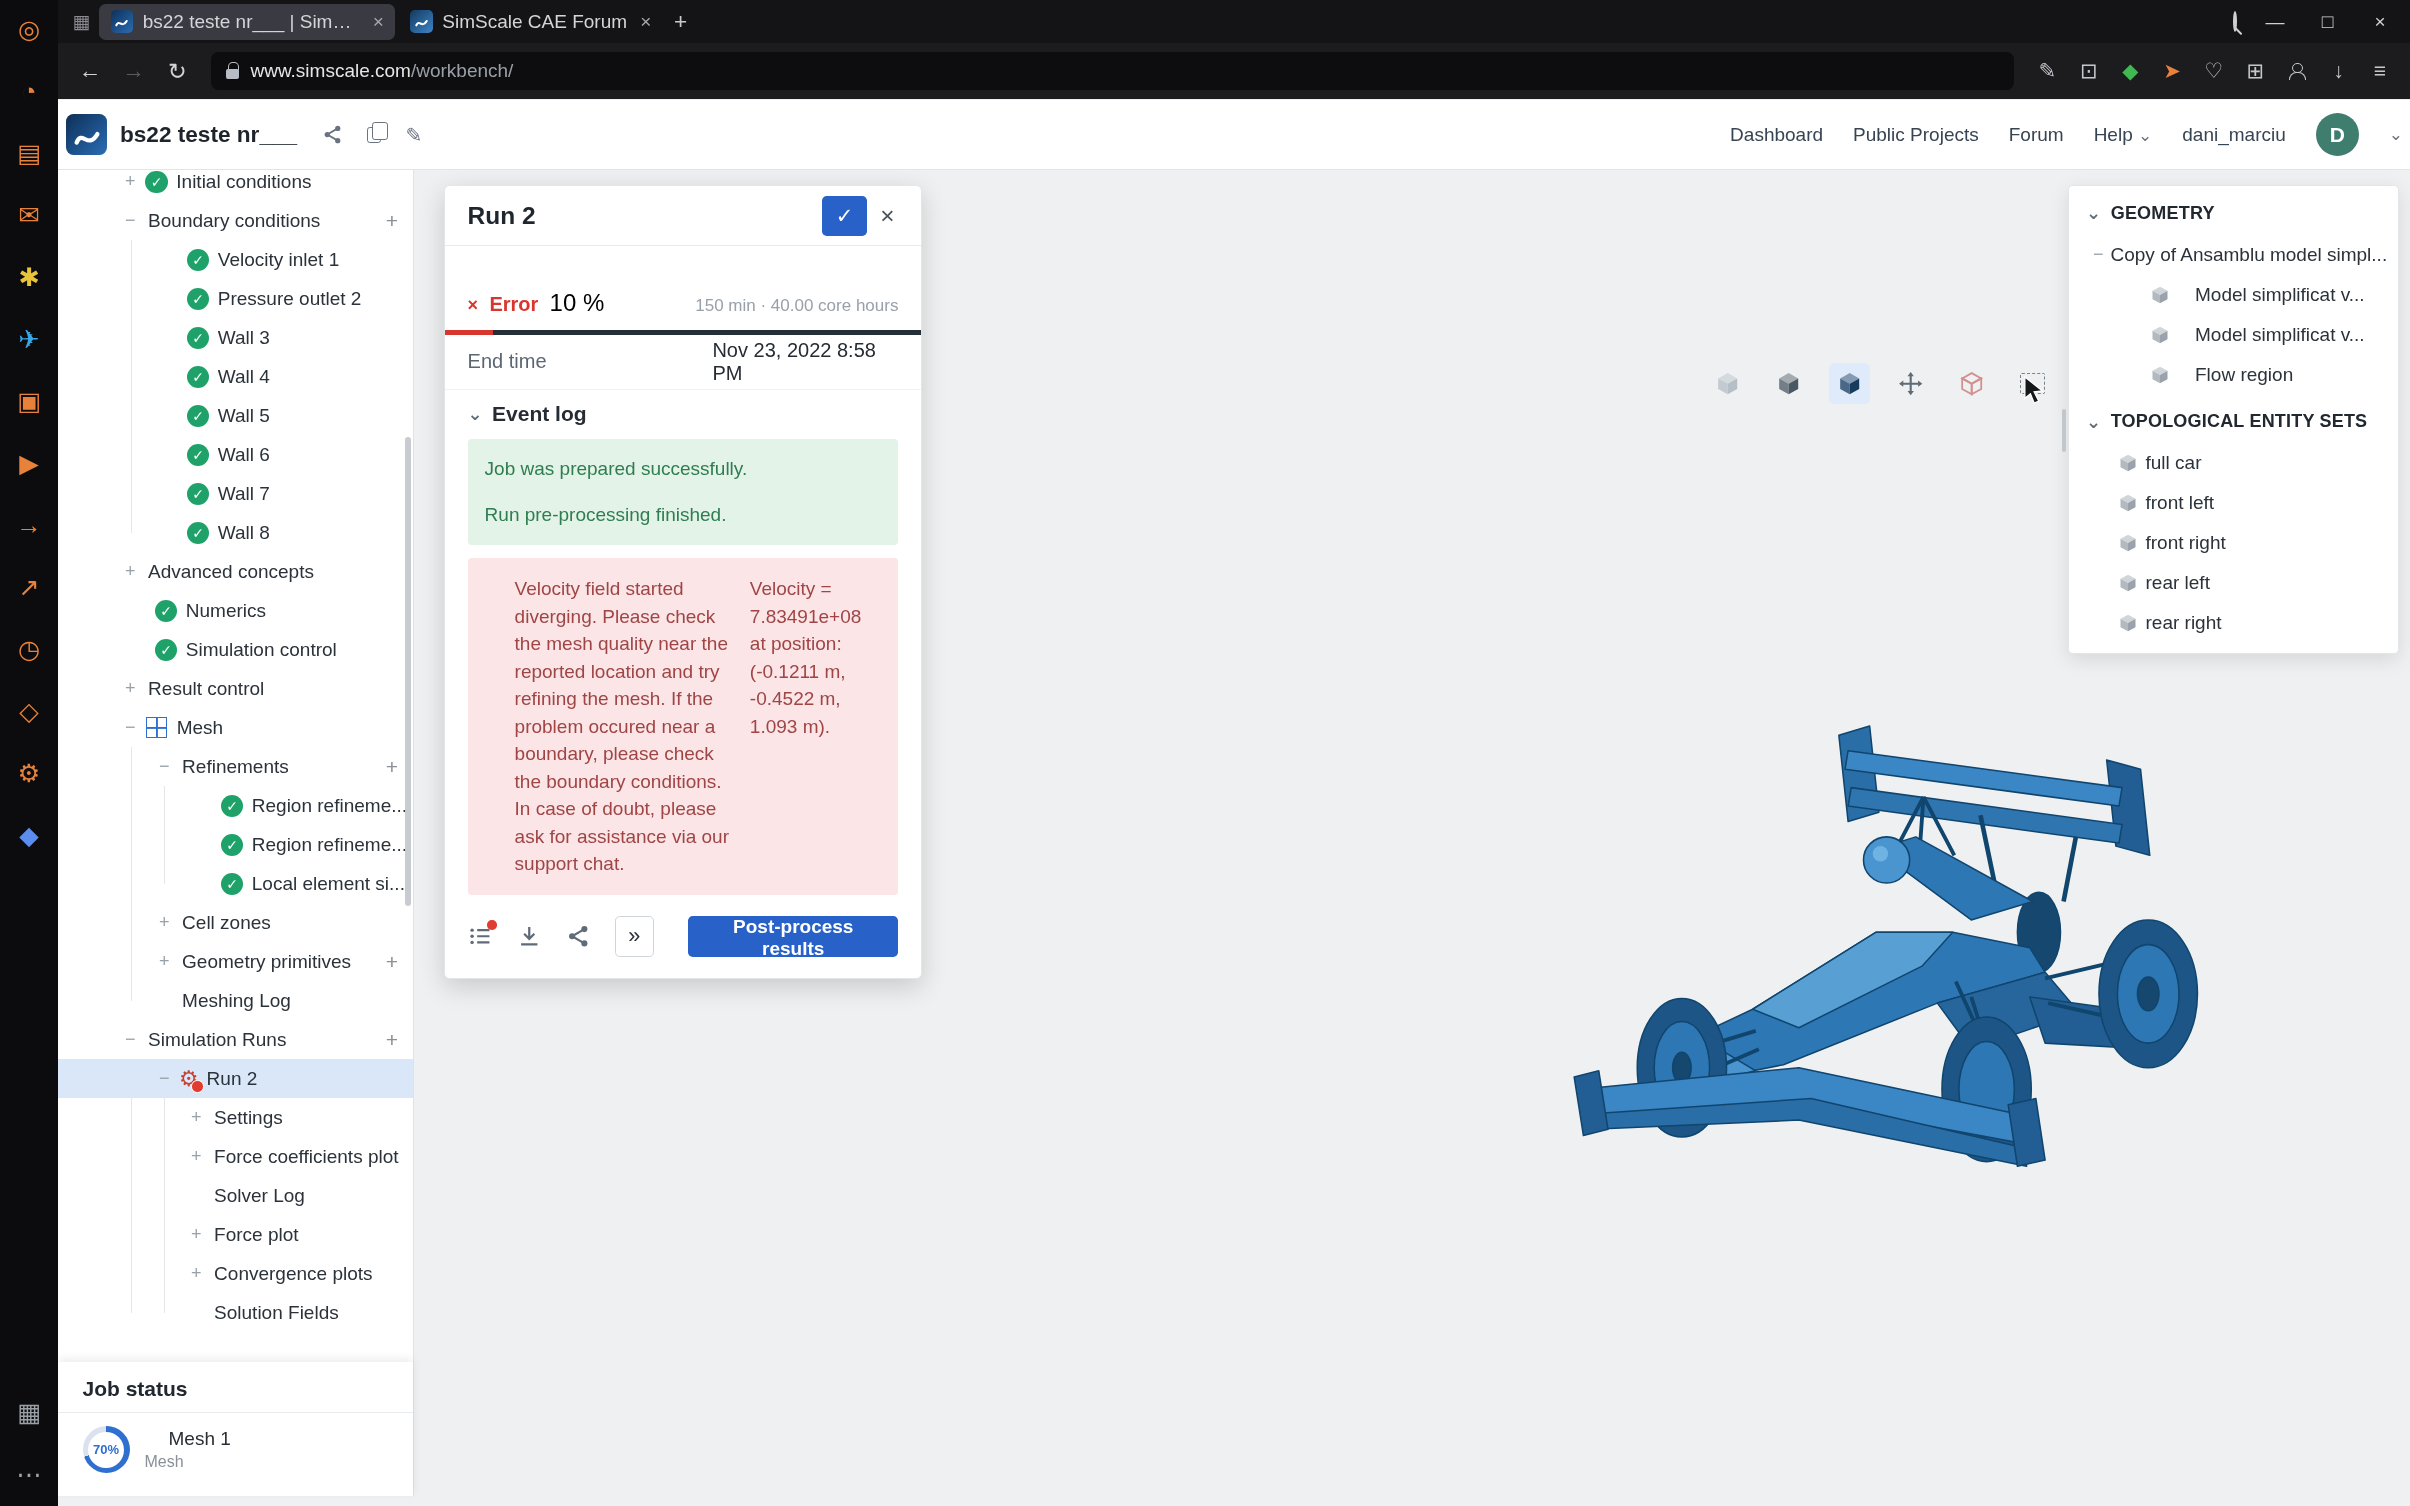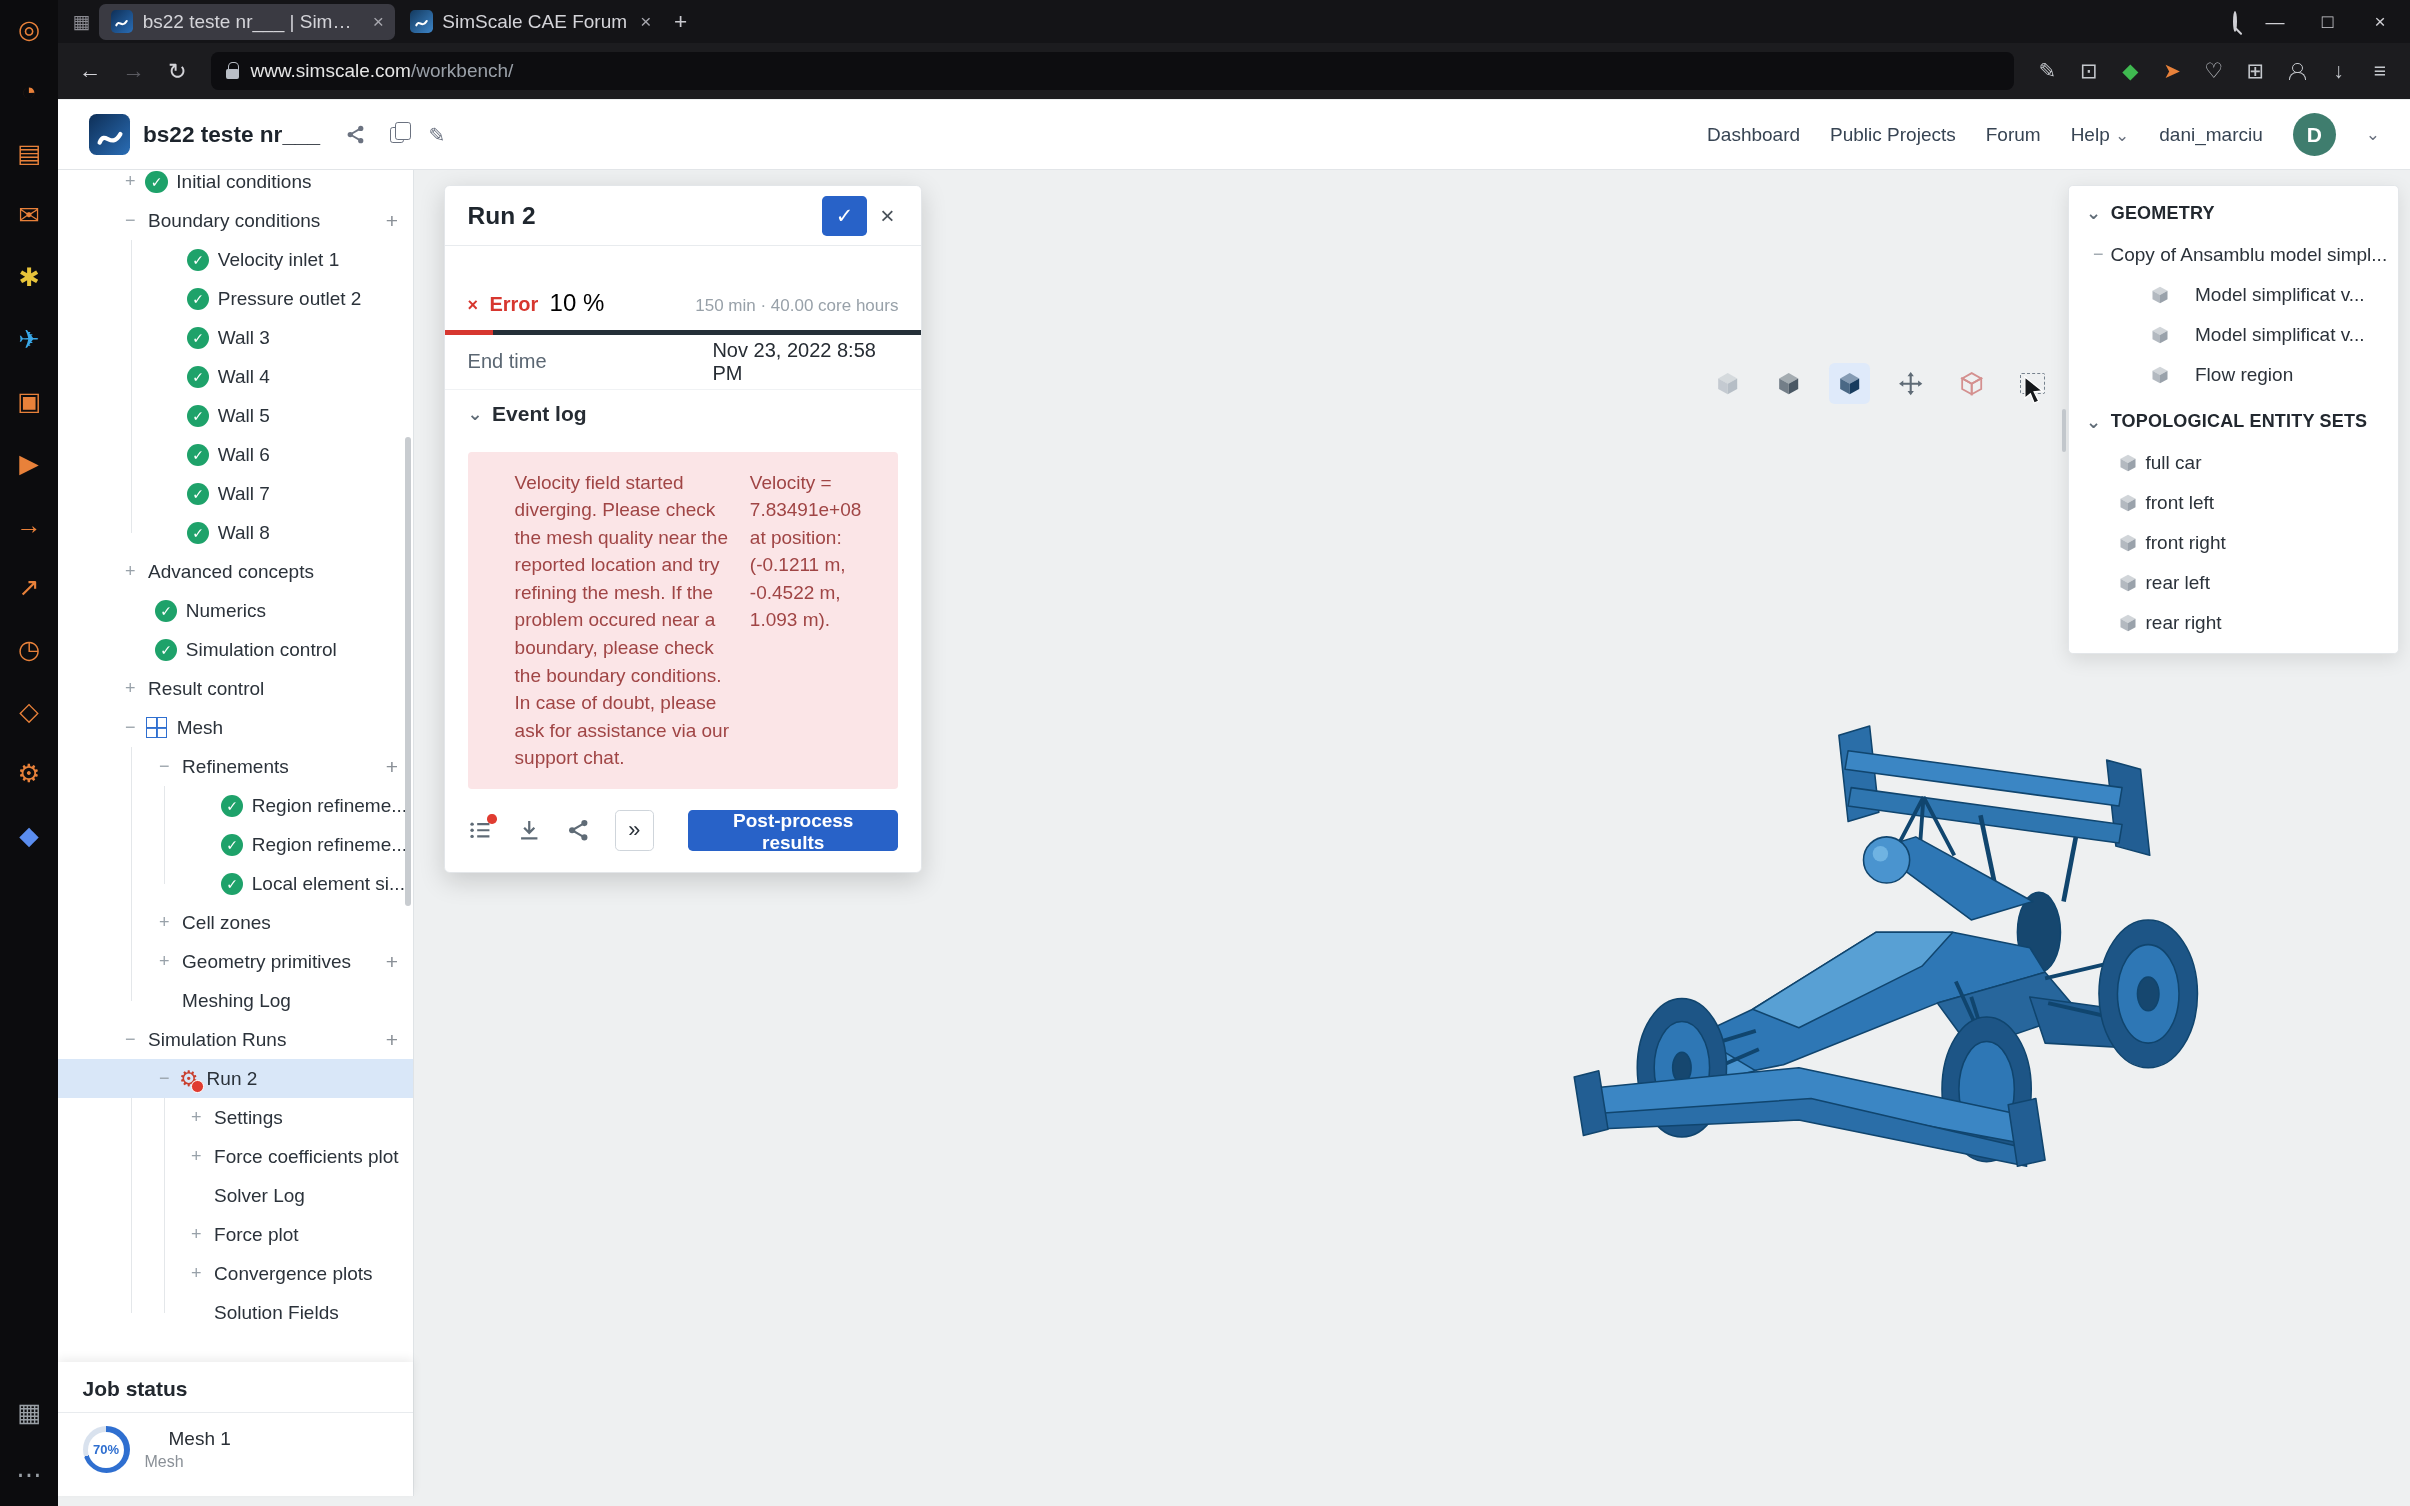--- a/index.html
+++ b/index.html
@@ -55,21 +55,21 @@
   .addr-ic { width:36px; height:38px; display:flex; align-items:center; justify-content:center;
              color:#c4c7cc; font-size:21px; }
   .addr-ic.green { color:#3fb950; } .addr-ic.orange { color:#e8813a; }
   .person { width:17px; height:17px; position:relative; }
   .person::before { content:""; position:absolute; width:8.5px; height:8.5px; border:1.9px solid #c4c7cc; border-radius:50%; left:3.8px; top:0; }
   .person::after { content:""; position:absolute; width:15px; height:7.5px; border:1.9px solid #c4c7cc; border-bottom:none;
                    border-radius:7.5px 7.5px 0 0; left:0.9px; bottom:-0.9px; }
 
   
   .app-header { position:absolute; left:58px; right:0; top:100px; height:70px; background:#fff;
-                border-bottom:0.9px solid #e2e5e8; display:flex; align-items:center; padding:0 31px; z-index:25;text-align:right; }
+                border-bottom:0.9px solid #e2e5e8; display:flex; align-items:center; padding:0 8px; z-index:25;text-align:right; }
   .logo { width:41px; height:41px; border-radius:7.5px; background:linear-gradient(135deg,#0e2f57,#2a6db5);
           display:flex; align-items:center; justify-content:center; flex:none; }
   .proj-title { font-size:22.6px; font-weight:700; color:#1d242c; margin-left:13px; }
   .hdr-ic { margin-left:24.5px; color:#6b7280; font-size:20px; display:flex; align-items:center; }
   .copy-ic { width:14px; height:16px; border:1.9px solid #6b7280; border-radius:2.8px; position:relative; }
   .copy-ic::after { content:""; position:absolute; width:14px; height:16px; border:1.9px solid #6b7280; border-radius:2.8px;
                     left:3.8px; top:-5.6px; background:#fff; }
   .hdr-right { margin-left:auto; display:flex; align-items:center; gap:30px; font-size:19px; color:#374453; }
   .hdr-link { cursor:pointer; }
   .chev { color:#6b7280; font-size:17px; }
@@ -579,20 +579,24 @@
   <div class="kv">
     <span class="k">End time</span>
     <span class="v">Nov 23, 2022 8:58 PM</span>
   </div>
 
   <div class="ev-head">
     <span class="ev-chev">⌄</span>
     <span>Event log</span>
   </div>
 
+  <div class="box-green">
+    <p>Job was prepared successfully.</p>
+    <p>Run pre-processing finished.</p>
+  </div>
 
   <div class="box-red">
     <div class="c1">Velocity field started diverging. Please check the mesh quality near the reported location and try refining the mesh. If the problem occured near a boundary, please check the boundary conditions. In case of doubt, please ask for assistance via our support chat.</div>
     <div class="c2">Velocity = 7.83491e+08 at position: (-0.1211 m, -0.4522 m, 1.093 m).</div>
   </div>
 
   <div class="rc-foot">
     <span class="rc-ic dot">
         <svg viewBox="0 0 26 26" width="24.5" height="24.5">
           <use href="#i-list"></use>

